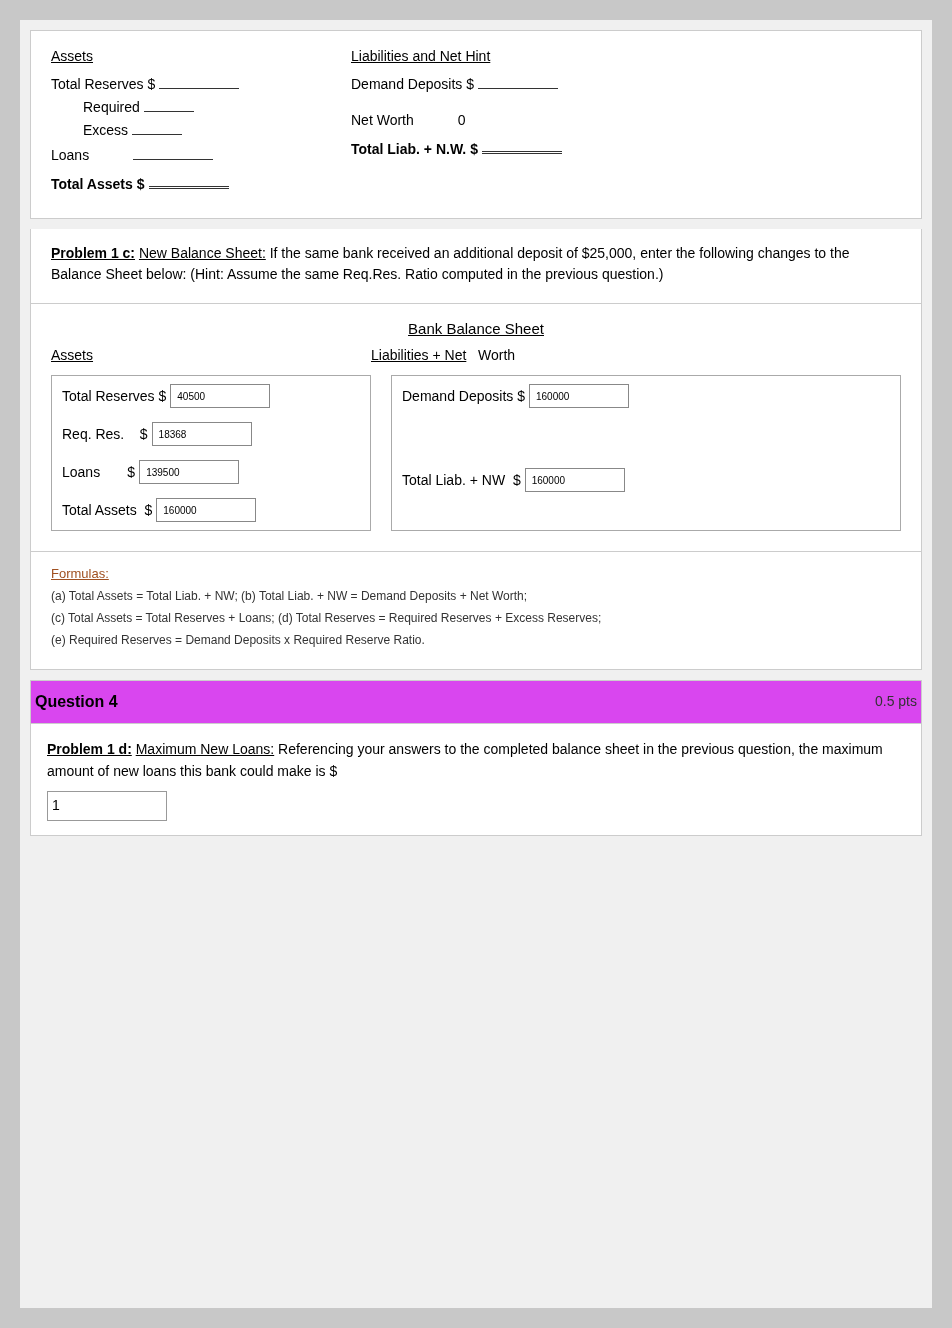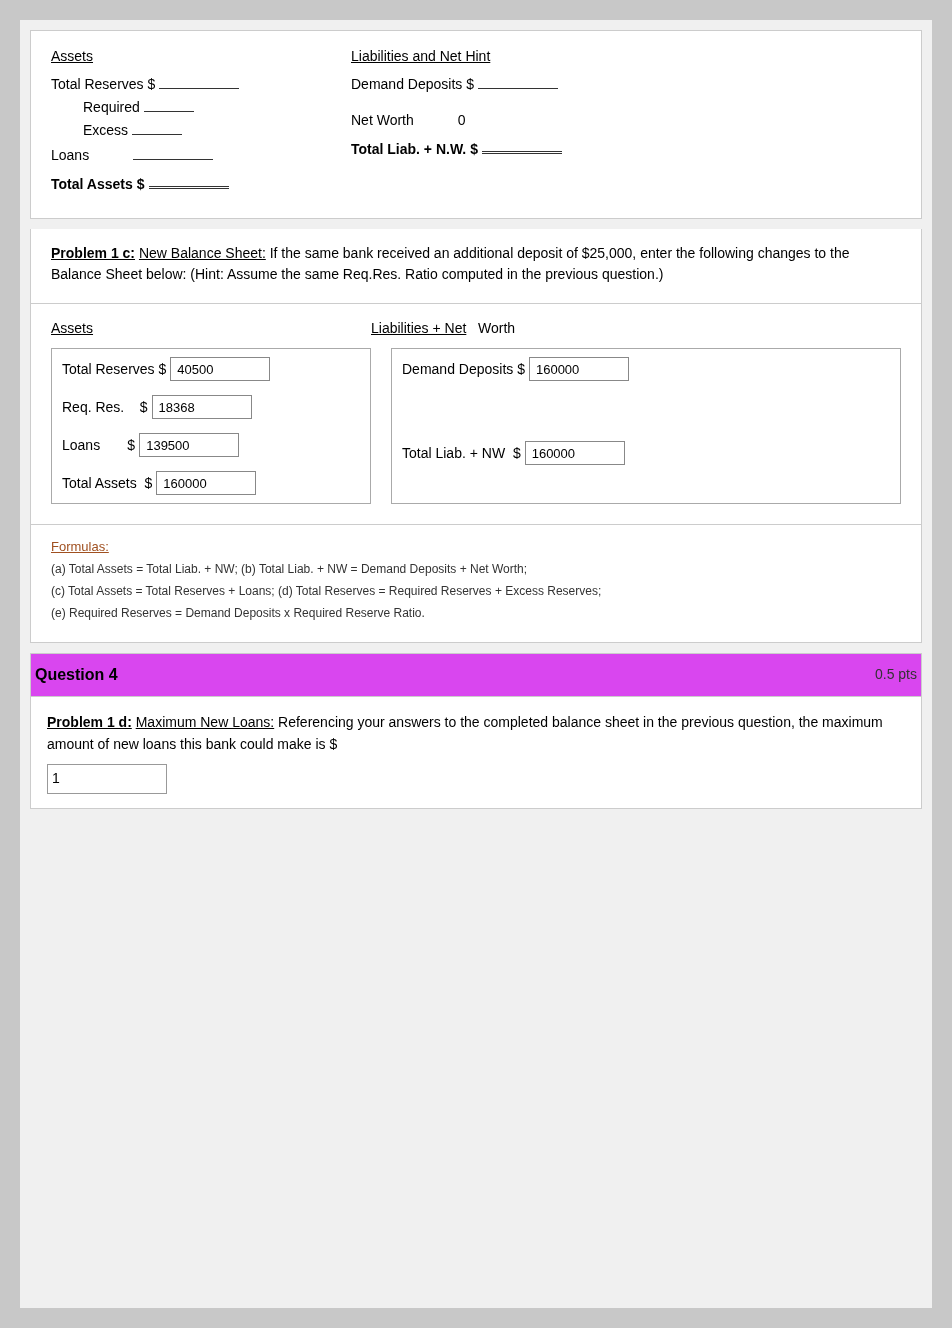--- a/index.html
+++ b/index.html
@@ -154,21 +154,21 @@
       margin-bottom: 14px;
       font-size: 14px;
     }
     .bs-row:last-child {
       margin-bottom: 0;
     }
     .input-box-lg {
       border: 1px solid #888;
       background: white;
       padding: 2px 6px;
-      font-size: 13px;
+      font-size: 10px;
       min-width: 100px;
       height: 24px;
       display: inline-flex;
       align-items: center;
     }
 
     
     .formulas-section {
       background: white;
       margin: 0 10px;
@@ -298,20 +298,21 @@
 
   <div class="problem-text">
     <p>
       <span class="ul bold">Problem 1 c:</span>
       <span class="ul">New Balance Sheet:</span>
       <span> If the same bank received an additional deposit of $25,000, enter the following changes to the Balance Sheet below: (Hint: Assume the same Req.Res. Ratio computed in the previous question.)</span>
     </p>
   </div>
 
   <div class="bank-bs-container">
+    <div class="bank-bs-title">Bank Balance Sheet</div>
 
     <div class="bank-bs-header">
       <div class="bank-bs-assets-header">
         <span class="ul">Assets</span>
       </div>
       <div class="bank-bs-liab-header">
         <span class="ul">Liabilities + Net</span>
         <span>&nbsp;</span>
         <span>Worth</span>
       </div>

